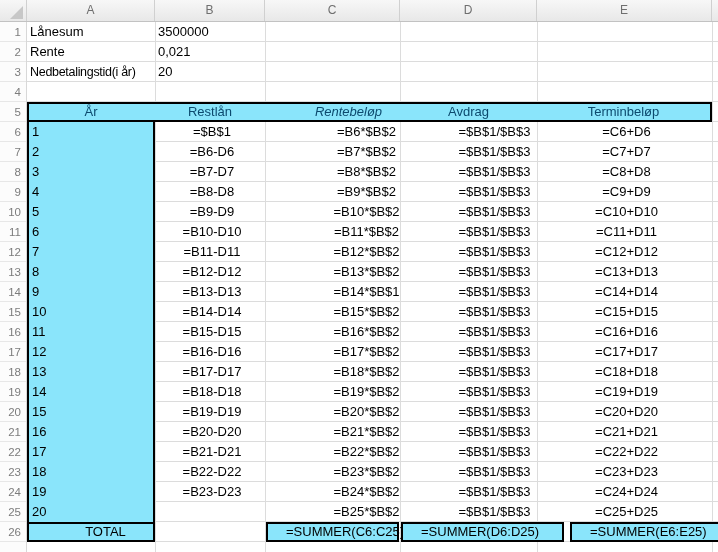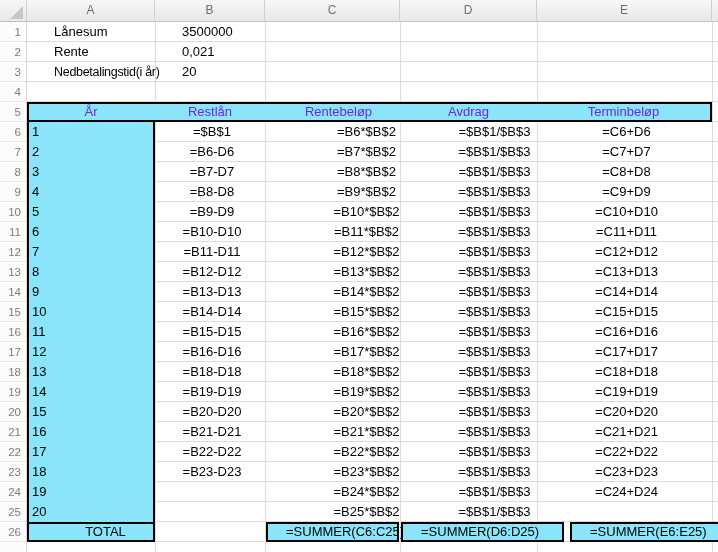--- a/index.html
+++ b/index.html
@@ -16,26 +16,26 @@
   
   .gutter{position:absolute;left:0;top:22px;width:27px;height:530px;background:#FCFCFC;
           border-right:1px solid #D8D8D8;box-sizing:border-box;
           background-image:repeating-linear-gradient(to bottom,transparent 0 19px,#E7E7E7 19px 20px);}
   .rnum{height:20px;line-height:20px;text-align:right;padding-right:5px;color:#7C7C7C;font-size:11.5px;}
   
   .gridarea{position:absolute;left:27px;top:22px;width:691px;height:530px;
             background-image:repeating-linear-gradient(to bottom,#FFFFFF 0 19px,#DCDCDC 19px 20px);}
   .vline{position:absolute;top:0;width:1px;height:530px;background:#DCDCDC;}
   .cell{position:absolute;height:20px;line-height:20px;font-size:13px;color:#000;
-        padding-left:3px;box-sizing:border-box;white-space:nowrap;margin-left:24px;}
+        padding-left:3px;box-sizing:border-box;white-space:nowrap;}
   .tight{font-size:12.5px;letter-spacing:-0.3px;}
   
   .hdrband{position:absolute;left:0;top:80px;width:685px;height:20px;background:#8AE5FB;
            border:2px solid #000;box-sizing:border-box;}
-  .hlabel{position:absolute;top:0;height:23px;line-height:16px;text-align:center;font-size:13px;color:#6d28d9;white-space:nowrap;}
+  .hlabel{position:absolute;top:0;height:23px;line-height:16px;text-align:center;font-size:13px;color:#0c4a6e;white-space:nowrap;}
   
   .yearband{position:absolute;left:0;top:100px;width:128px;height:400px;background:#8AE5FB;
             border-left:2px solid #000;border-right:2px solid #000;box-sizing:border-box;}
   .ycell{height:20px;line-height:20px;padding-left:3px;font-size:13px;color:#000;}
   
   .fcol{position:absolute;top:100px;height:400px;text-align:center;}
   .fcell{height:20px;line-height:20px;padding-left:4px;font-size:13px;color:#000;white-space:nowrap;}
   
   .totalbox{position:absolute;top:500px;height:20px;background:#8AE5FB;border:2px solid #000;
             box-sizing:border-box;font-size:13px;line-height:16px;color:#000;white-space:nowrap;}
@@ -98,21 +98,21 @@
     <div class="cell" style="left:0;top:0;width:128px;">Lånesum</div>
     <div class="cell" style="left:128px;top:0;width:110px;">3500000</div>
     <div class="cell" style="left:0;top:20px;width:128px;">Rente</div>
     <div class="cell" style="left:128px;top:20px;width:110px;">0,021</div>
     <div class="cell tight" style="left:0;top:40px;width:128px;">Nedbetalingstid(i år)</div>
     <div class="cell" style="left:128px;top:40px;width:110px;">20</div>
 
     <div class="hdrband">
       <div class="hlabel" style="left:0;width:124px;">År</div>
       <div class="hlabel" style="left:126px;width:110px;">Restlån</div>
-      <div class="hlabel" style="left:242px;width:135px;">Rentebeløp</div>
+      <div class="hlabel" style="left:252px;width:135px;font-style:italic;">Rentebeløp</div>
       <div class="hlabel" style="left:371px;width:137px;">Avdrag</div>
       <div class="hlabel" style="left:508px;width:173px;">Terminbeløp</div>
     </div>
 
     <div class="yearband" id="year-band">
         <div class="ycell">1</div>
         <div class="ycell">2</div>
         <div class="ycell">3</div>
         <div class="ycell">4</div>
         <div class="ycell">5</div>
@@ -139,37 +139,38 @@
         <div class="fcell">=B7-D7</div>
         <div class="fcell">=B8-D8</div>
         <div class="fcell">=B9-D9</div>
         <div class="fcell">=B10-D10</div>
         <div class="fcell">=B11-D11</div>
         <div class="fcell">=B12-D12</div>
         <div class="fcell">=B13-D13</div>
         <div class="fcell">=B14-D14</div>
         <div class="fcell">=B15-D15</div>
         <div class="fcell">=B16-D16</div>
+        <div class="fcell">=B17-D17</div>
         <div class="fcell">=B18-D18</div>
         <div class="fcell">=B19-D19</div>
         <div class="fcell">=B20-D20</div>
         <div class="fcell">=B21-D21</div>
         <div class="fcell">=B22-D22</div>
         <div class="fcell">=B23-D23</div>
       </div>
     <div class="fcol" id="col-rentebelop" style="left:238px;width:135px;padding-left:32px;">
         <div class="fcell">=B6*$B$2</div>
         <div class="fcell">=B7*$B$2</div>
         <div class="fcell">=B8*$B$2</div>
         <div class="fcell">=B9*$B$2</div>
         <div class="fcell">=B10*$B$2</div>
         <div class="fcell">=B11*$B$2</div>
         <div class="fcell">=B12*$B$2</div>
         <div class="fcell">=B13*$B$2</div>
-        <div class="fcell">=B14*$B$2</div>
+        <div class="fcell">=B14*$B$1</div>
         <div class="fcell">=B15*$B$2</div>
         <div class="fcell">=B16*$B$2</div>
         <div class="fcell">=B17*$B$2</div>
         <div class="fcell">=B18*$B$2</div>
         <div class="fcell">=B19*$B$2</div>
         <div class="fcell">=B20*$B$2</div>
         <div class="fcell">=B21*$B$2</div>
         <div class="fcell">=B22*$B$2</div>
         <div class="fcell">=B23*$B$2</div>
         <div class="fcell">=B24*$B$2</div>
@@ -210,20 +211,21 @@
         <div class="fcell">=C15+D15</div>
         <div class="fcell">=C16+D16</div>
         <div class="fcell">=C17+D17</div>
         <div class="fcell">=C18+D18</div>
         <div class="fcell">=C19+D19</div>
         <div class="fcell">=C20+D20</div>
         <div class="fcell">=C21+D21</div>
         <div class="fcell">=C22+D22</div>
         <div class="fcell">=C23+D23</div>
         <div class="fcell">=C24+D24</div>
+        <div class="fcell">=C25+D25</div>
       </div>
 
     <div class="totalbox tcenter" style="left:0;width:128px;padding-left:29px;">TOTAL</div>
     <div class="totalbox tformula" style="left:239px;width:133px;">=SUMMER(C6:C25)</div>
     <div class="totalbox tformula" style="left:374px;width:163px;">=SUMMER(D6:D25)</div>
     <div class="totalbox tformula" style="left:511px;width:174px;margin-left:32px;">=SUMMER(E6:E25)</div>
   </div>
 
 </div>
 

